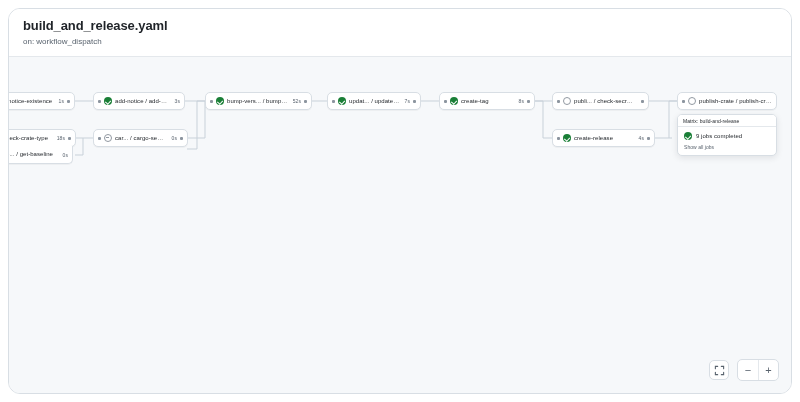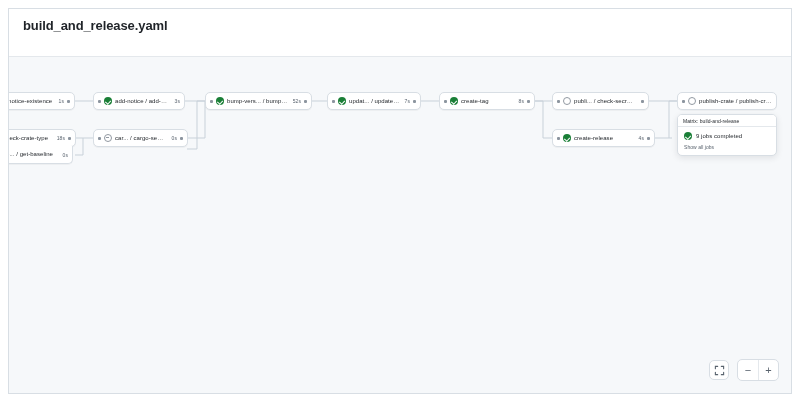--- a/index.html
+++ b/index.html
@@ -20,21 +20,21 @@
     background: #ffffff;
     padding: 8px;
   }
 
   
   .workflow-shell {
     position: relative;
     width: 784px;
     height: 386px;
     border: 1px solid #d8dee4;
-    border-radius: 0;
+    border-radius: 12px;
     background: #ffffff;
     overflow: hidden;
   }
 
   
   .wf-header {
     position: absolute;
     left: 0; top: 0;
     width: 100%;
     height: 47px;
@@ -253,20 +253,21 @@
 </style>
 </head>
 <body>
 
 <div class="app">
 
   <div class="workflow-shell">
 
     <div class="wf-header">
       <div class="wf-title">build_and_release.yaml</div>
+      <div class="wf-subtitle">on: workflow_dispatch</div>
     </div>
 
     <div class="canvas">
 
       <svg class="edges" viewBox="0 0 784 339" width="784" height="339">
         <g stroke="#c8d1d9" stroke-width="1" fill="none">
 
           <path d="M 65 44 L 84 44"></path>
           <path d="M 175 44 L 196 44"></path>
           <path d="M 302 44 L 318 44"></path>

